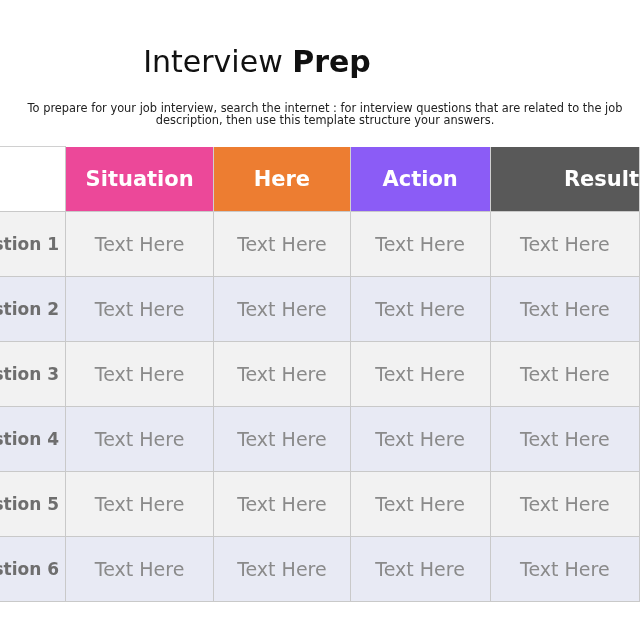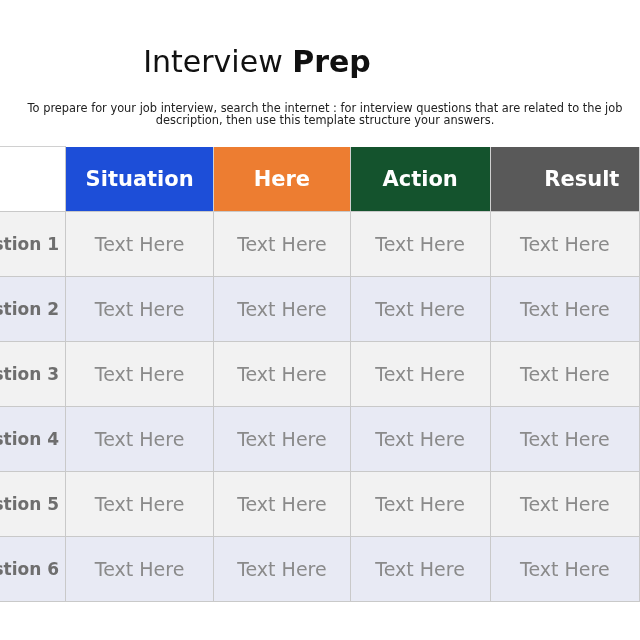--- a/index.html
+++ b/index.html
@@ -28,24 +28,24 @@
   <colgroup>
     <col style="width:162px">
         <col style="width:161px">
         <col style="width:162px">
         <col style="width:161px">
         <col style="width:162px">
   </colgroup>
   <tbody>
         <tr>
     <th class="blank"></th>
-    <th style="background:#1d4ed8">Situation</th>
+    <th style="background:#ec4899">Situation</th>
     <th style="background:#ed7d31">Here</th>
-    <th style="background:#14532d">Action</th>
-    <th style="background:#595959; text-align:center; padding-left:34px;">Result</th>
+    <th style="background:#8b5cf6">Action</th>
+    <th style="background:#595959; text-align:right; padding-left:34px;">Result</th>
   </tr>
   <tr class="odd">
     <td class="lbl">Question 1</td>
     <td>Text Here</td>
     <td>Text Here</td>
     <td>Text Here</td>
     <td>Text Here</td>
   </tr>
   <tr class="even">
     <td class="lbl">Question 2</td>

